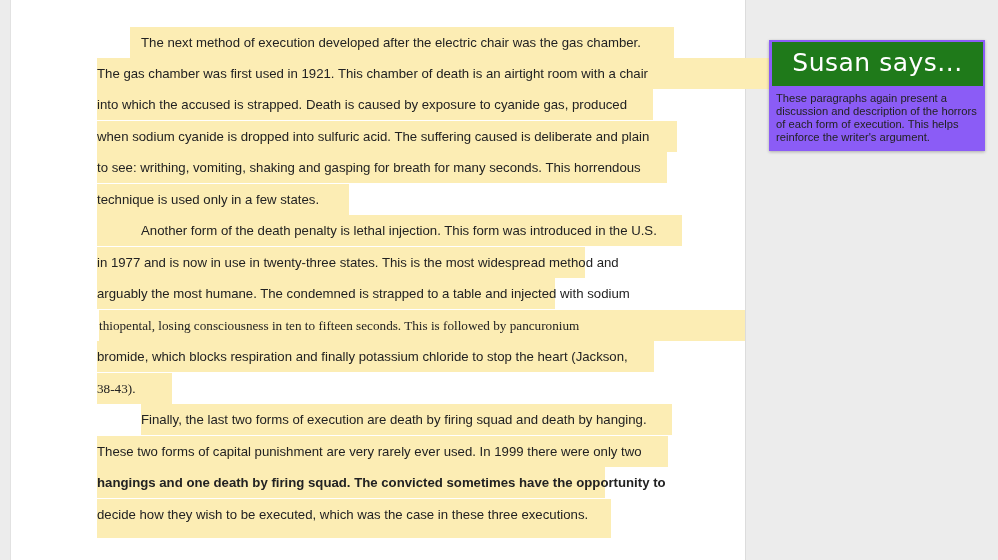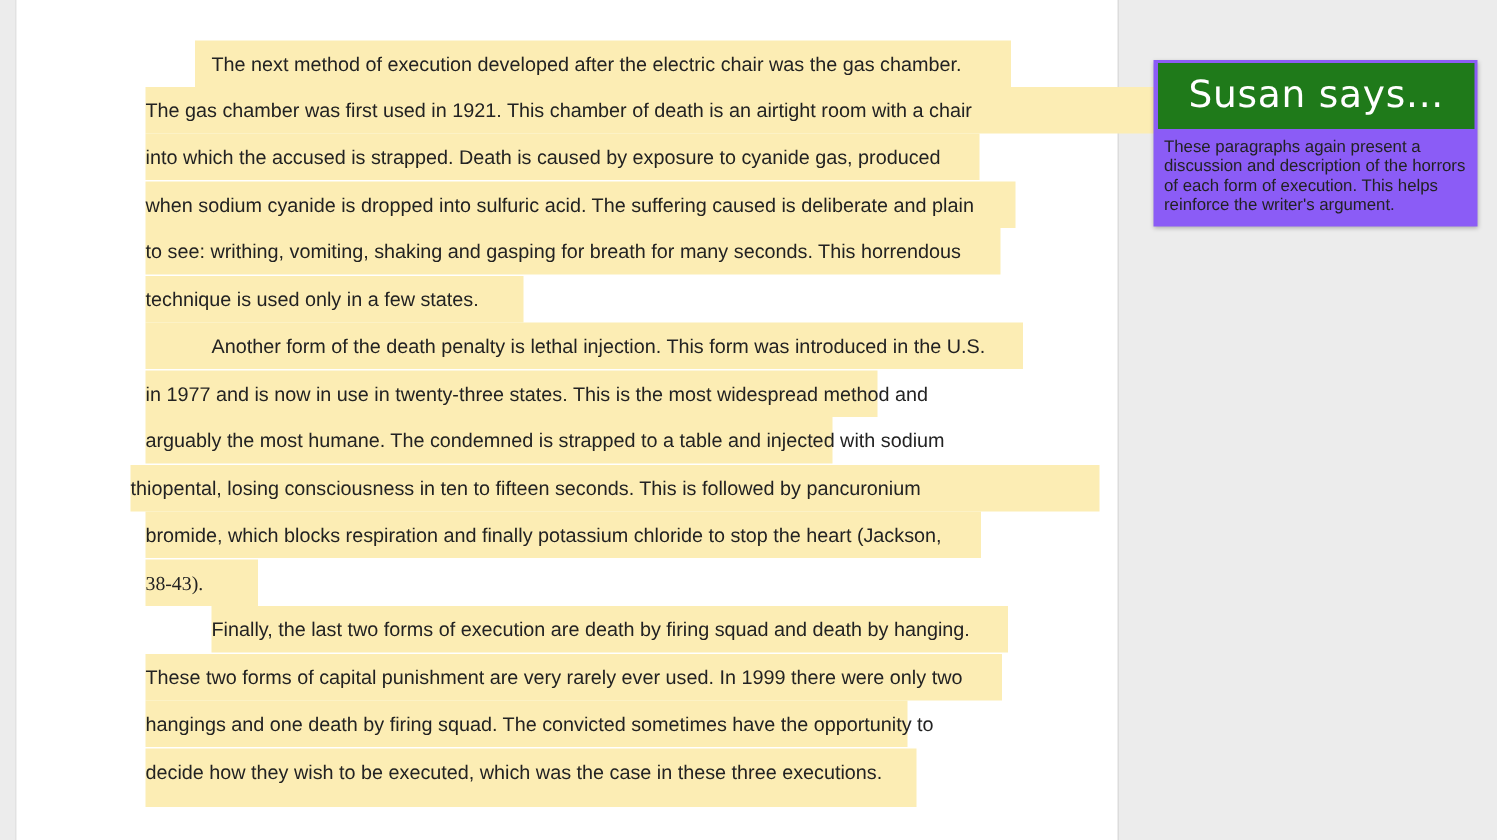--- a/index.html
+++ b/index.html
@@ -67,39 +67,39 @@
 <div>
   <div class="line hl" style="left:97px;top:215px;width:563px;">
       <span class="txt" style="left:44px">Another form of the death penalty is lethal injection. This form was introduced in the U.S.</span>
     </div>
   <div class="line hl" style="left:97px;top:247px;width:466px;">
       <span class="txt" style="left:0">in 1977 and is now in use in twenty-three states. This is the most widespread method and</span>
     </div>
   <div class="line hl" style="left:97px;top:278px;width:436px;">
       <span class="txt" style="left:0">arguably the most humane. The condemned is strapped to a table and injected with sodium</span>
     </div>
-  <div class="line hl" style="left:87px;top:310px;width:624px;">
+  <div class="line hl" style="left:99px;top:310px;width:624px;font-family:Liberation Serif, serif;">
       <span class="txt" style="left:0">thiopental, losing consciousness in ten to fifteen seconds. This is followed by pancuronium</span>
     </div>
   <div class="line hl" style="left:97px;top:341px;width:535px;">
       <span class="txt" style="left:0">bromide, which blocks respiration and finally potassium chloride to stop the heart (Jackson,</span>
     </div>
   <div class="line hl" style="left:97px;top:373px;width:53px;font-family:Liberation Serif, serif;">
       <span class="txt" style="left:0">38-43).</span>
     </div>
 </div>
 
 <div>
   <div class="line hl" style="left:141px;top:404px;width:509px;">
       <span class="txt" style="left:0">Finally, the last two forms of execution are death by firing squad and death by hanging.</span>
     </div>
   <div class="line hl" style="left:97px;top:436px;width:549px;">
       <span class="txt" style="left:0">These two forms of capital punishment are very rarely ever used. In 1999 there were only two</span>
     </div>
-  <div class="line hl" style="left:97px;top:467px;width:486px;">
+  <div class="line hl" style="left:97px;top:467px;width:486px;font-weight:bold;">
       <span class="txt" style="left:0">hangings and one death by firing squad. The convicted sometimes have the opportunity to</span>
     </div>
   <div class="line hl" style="left:97px;top:499px;width:492px;height:39px;">
       <span class="txt" style="left:0">decide how they wish to be executed, which was the case in these three executions.</span>
     </div>
 </div>
 
 <div class="card">
   <div class="card-head">Susan says...</div>
   <div class="card-body">These paragraphs again present a discussion and description of the horrors of each form of execution. This helps reinforce the writer's argument.</div>

